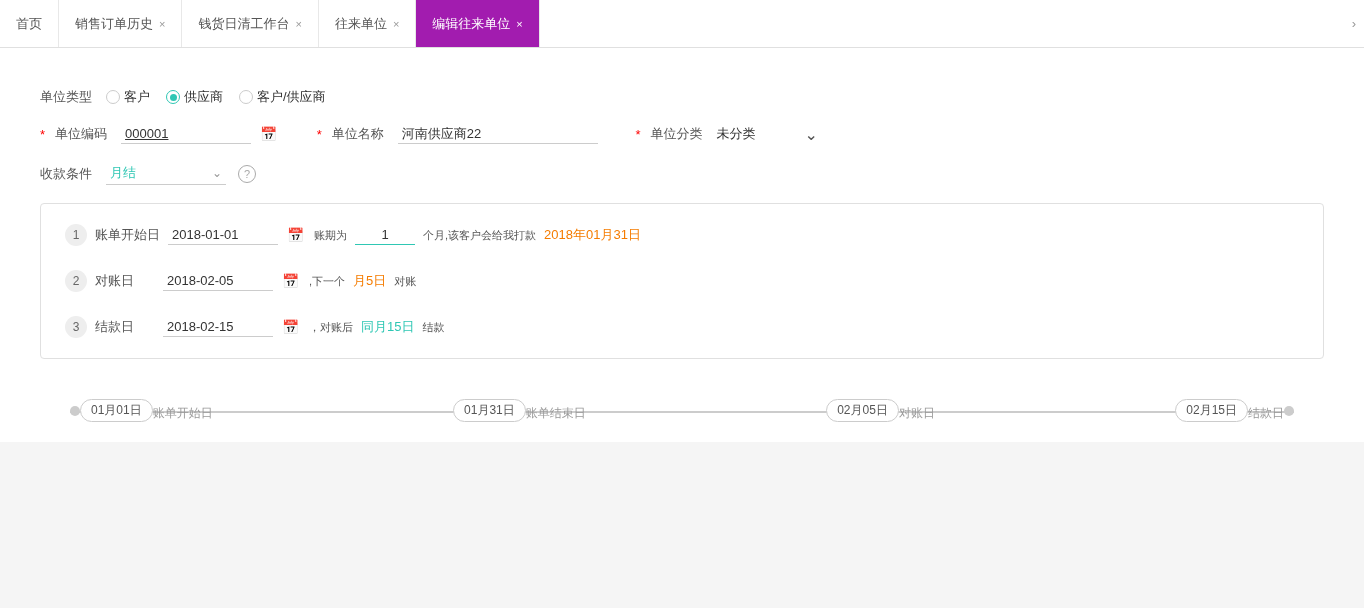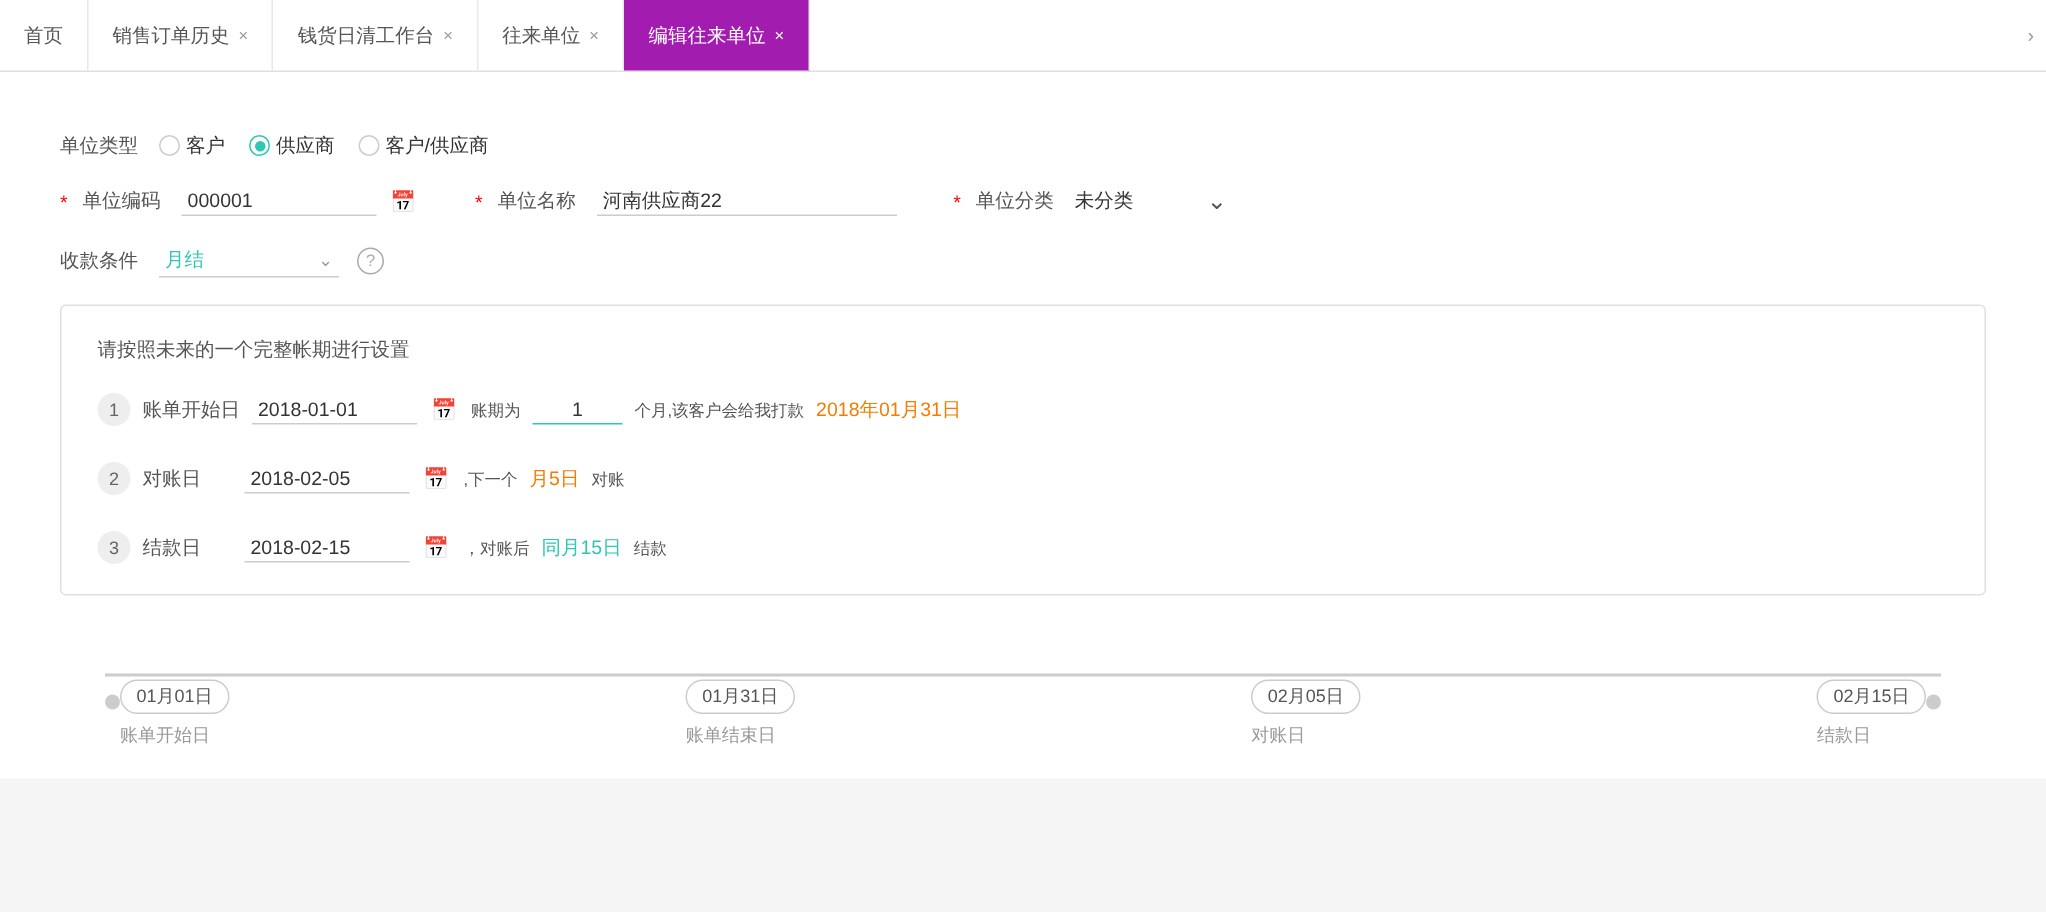--- a/index.html
+++ b/index.html
@@ -137,21 +137,21 @@
       height: 1.5px; background: #ccc; z-index: 0;
     }
     .tl-dot-end {
       width: 10px; height: 10px; border-radius: 50%; background: #ccc; flex-shrink: 0; z-index: 1;
     }
     .tl-items {
       display: flex; flex: 1; justify-content: space-between; align-items: flex-start;
       position: relative; z-index: 1;
     }
     .tl-item {
-      display: flex; flex-direction: column; align-items: flex-start; margin-top: 16px;
+      display: flex; flex-direction: row; align-items: flex-end;
     }
     .tl-bubble {
       border: 1px solid #ccc; border-radius: 12px; padding: 2px 10px;
       font-size: 12px; color: #555; background: #fff; white-space: nowrap;
     }
     .tl-label {
       font-size: 12px; color: #999; margin-top: 6px;
     }
 
     .spacer { flex: 1; }
@@ -199,21 +199,21 @@
       <label class="radio-item">
         <div class="radio-circle"></div>
         <span>客户/供应商</span>
       </label>
     </div>
   </div>
 
   <div class="form-row">
     <span class="required-star">*</span>
     <span class="form-label">单位编码</span>
-    <input class="field-input" type="text" style="width: 130px;" value="000001">
+    <input class="field-input" type="text" style="width: 130px; text-decoration: underline;" value="000001">
     <span class="cal-icon">📅</span>
     &nbsp;&nbsp;&nbsp;&nbsp;&nbsp;&nbsp;
     <span class="required-star">*</span>
     <span class="form-label">单位名称</span>
     <input class="field-input wide" type="text" value="河南供应商22" style="">
     &nbsp;&nbsp;&nbsp;&nbsp;&nbsp;&nbsp;
     <span class="required-star">*</span>
     <span class="form-label">单位分类</span>
     <div class="dropdown-far">
       <span style="font-size:13px;color:#333;min-width:80px;">未分类</span>
@@ -224,21 +224,20 @@
   <div class="form-row">
     <span class="form-label">收款条件</span>
     <div class="select-wrapper">
       <span class="select-value">月结</span>
       <span class="select-arrow">⌄</span>
     </div>
     <div class="help-icon">?</div>
   </div>
 
   <div class="card">
-    <div class="card-title">请按照未来的一个完整帐期进行设置</div>
 
     <div class="setting-row">
       <div class="row-num">1</div>
       <span class="row-field-label">账单开始日</span>
       <input class="date-input" type="text" value="2018-01-01" style="">
       <span class="cal-icon">📅</span>
       <span class="inline-text">账期为</span>
       <input class="period-input" type="text" value="1" style="">
       <span class="inline-text">个月,该客户会给我打款</span>
       <span class="highlight-orange">2018年01月31日</span>

